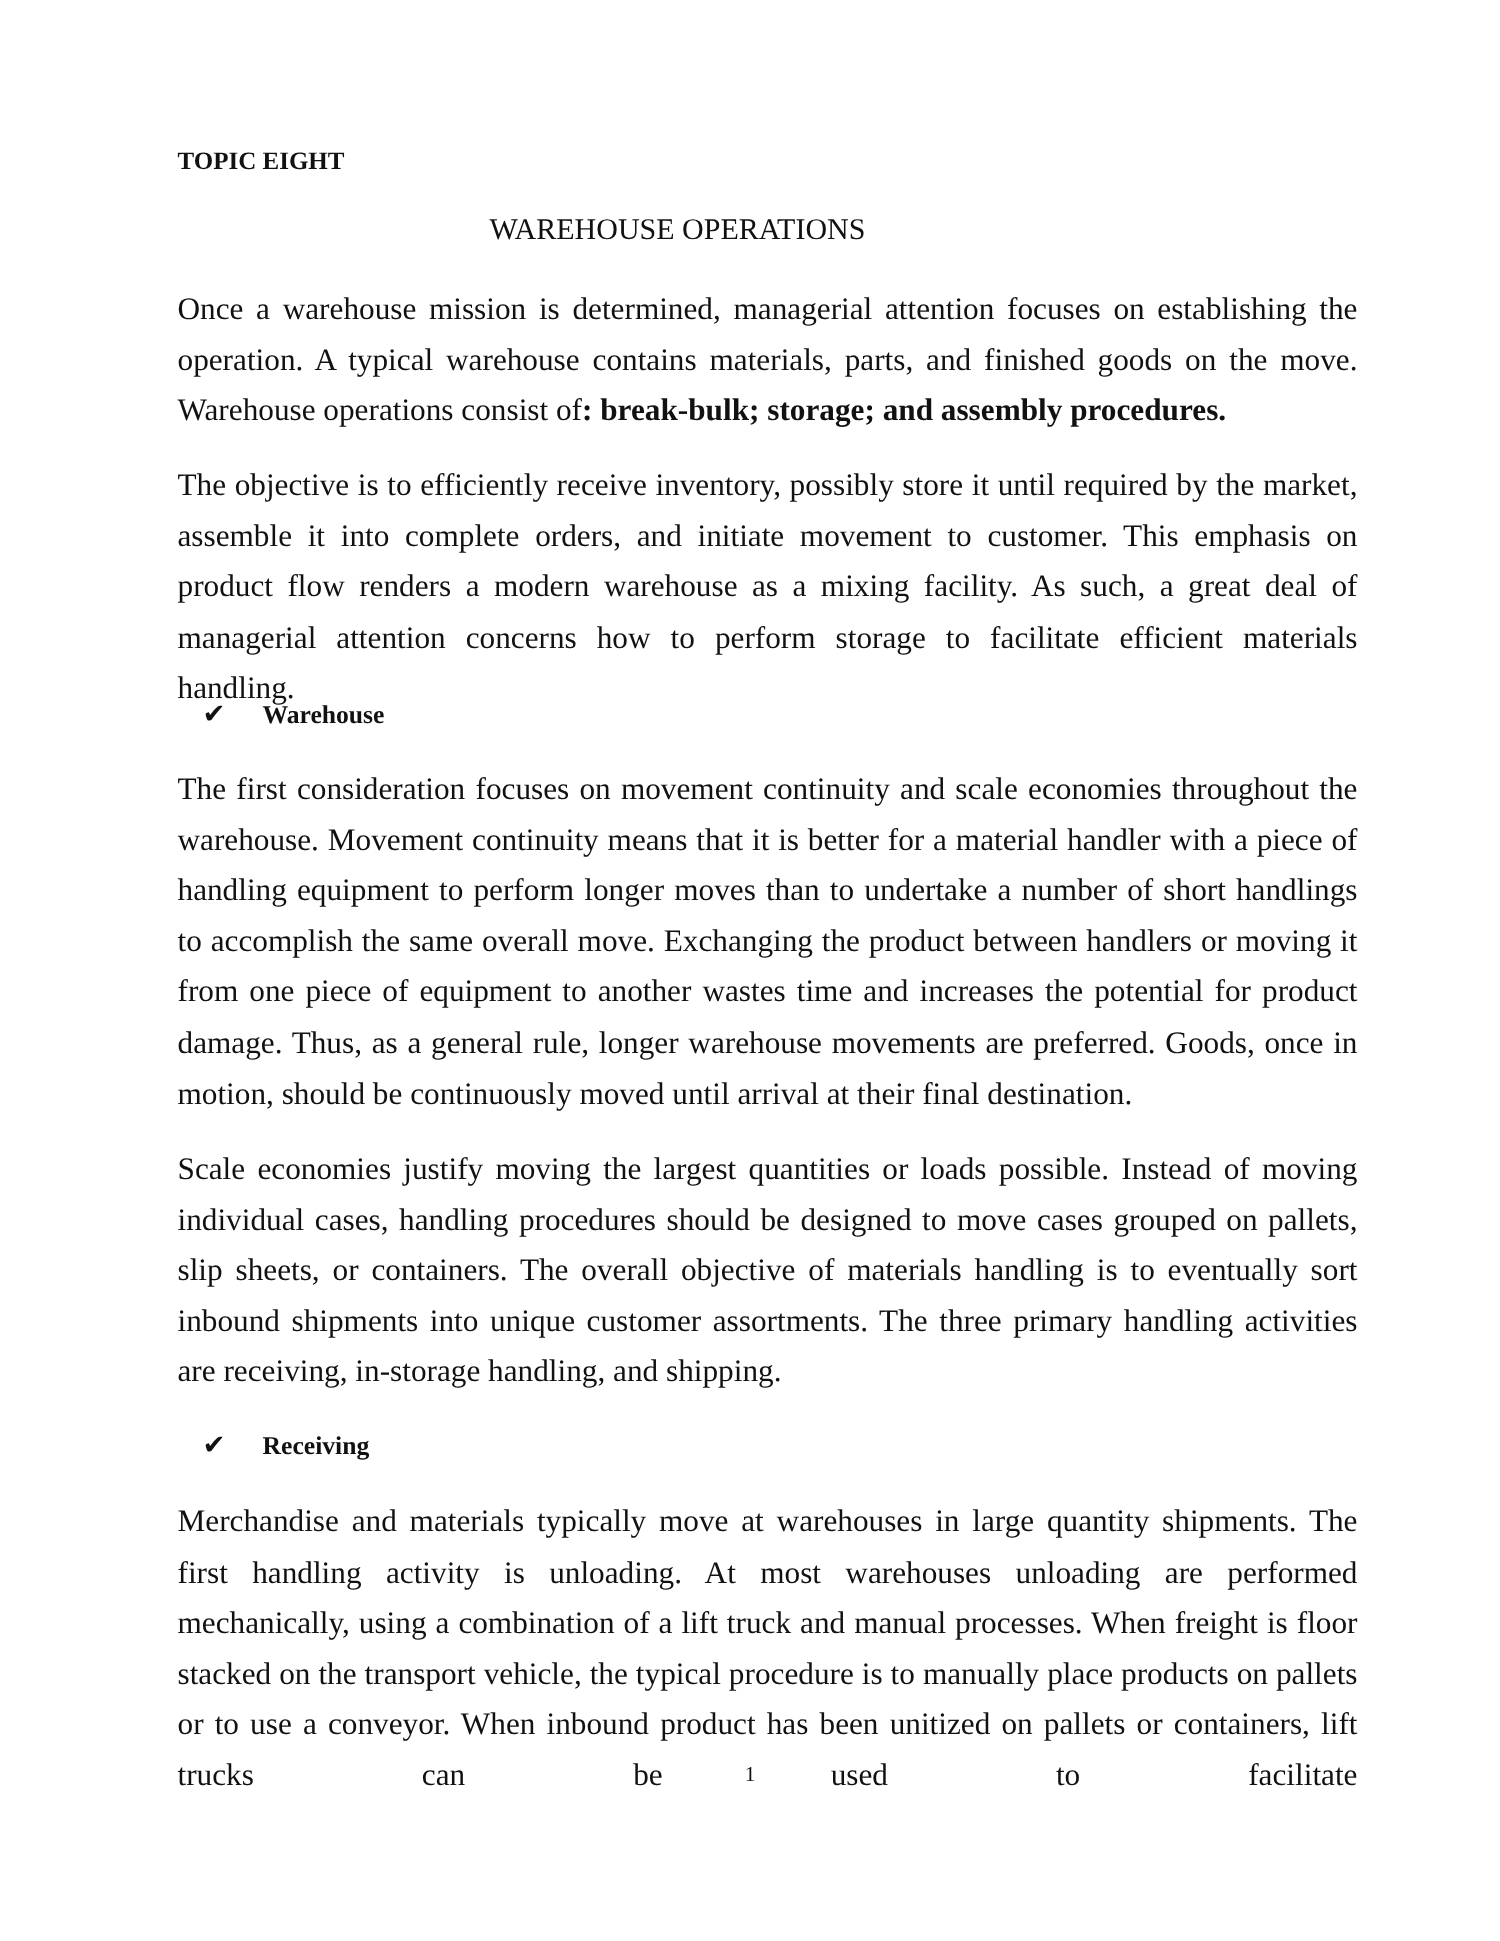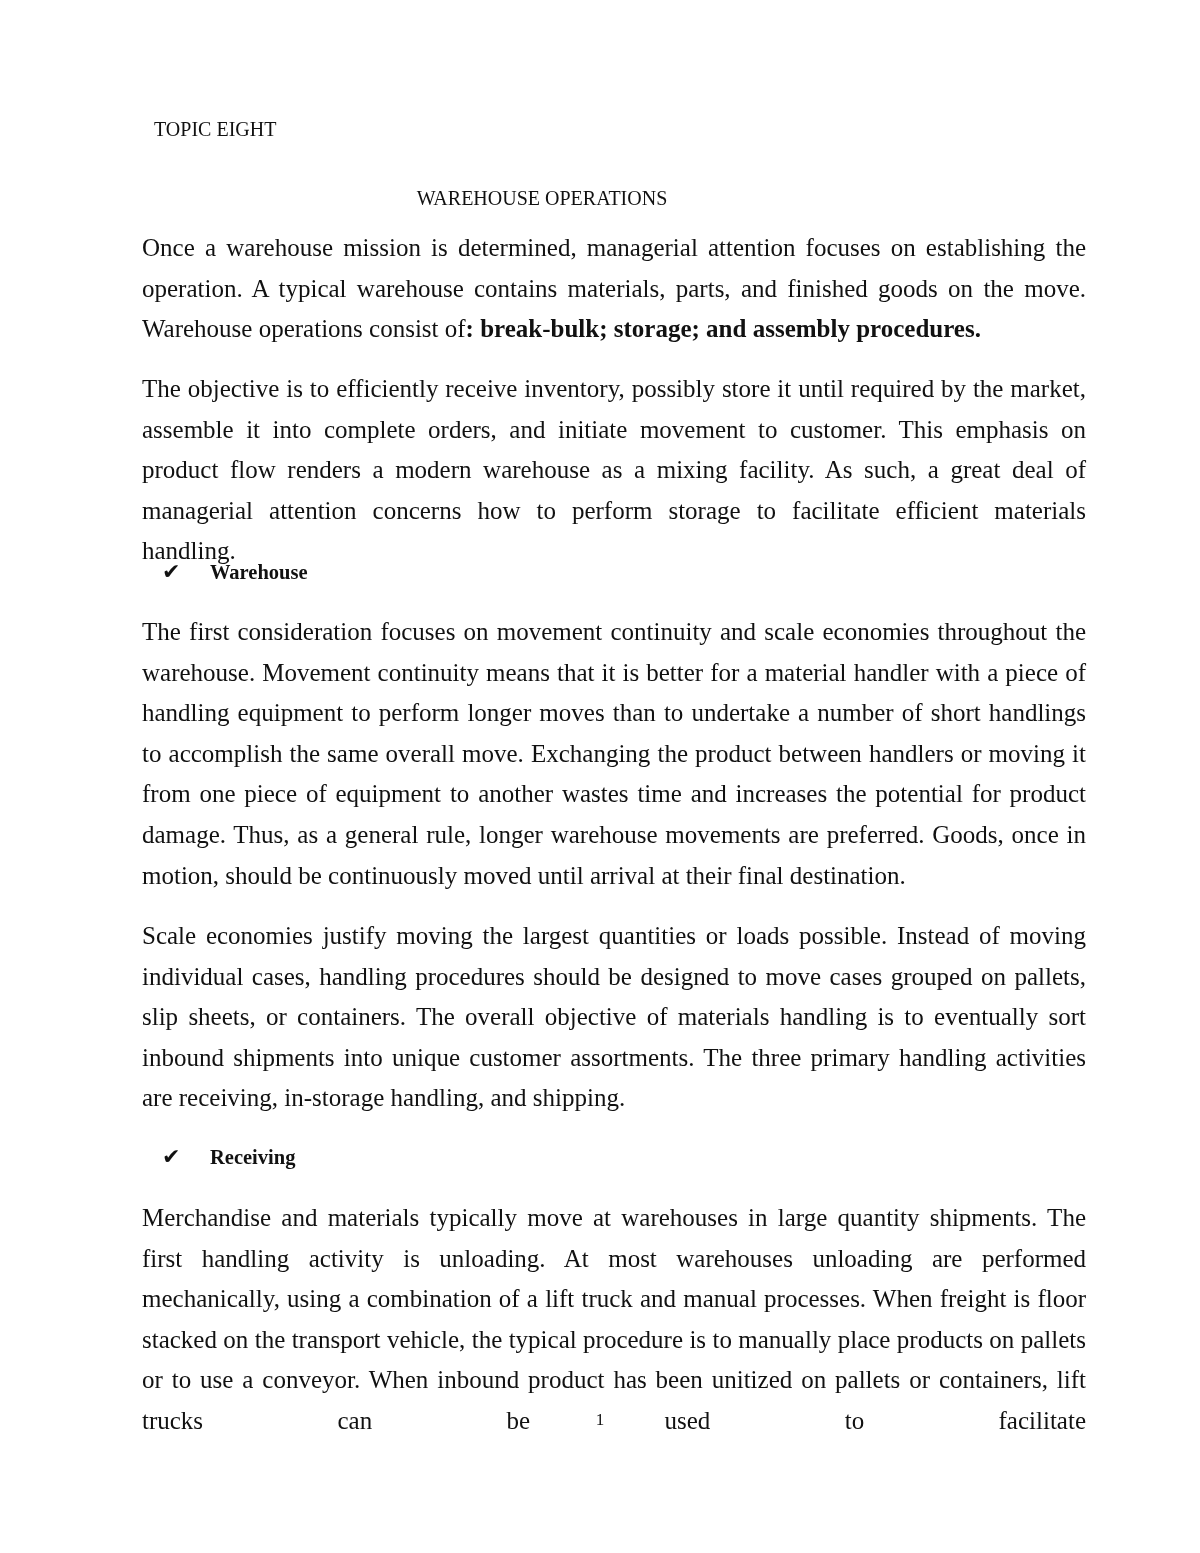--- a/index.html
+++ b/index.html
@@ -24,33 +24,33 @@
     }
     .content {
       position: absolute;
       left: 142px;
       width: 944px;
       top: 0;
     }
     .topic {
       position: absolute;
       top: 115px;
-      left: 12px;
+      left: 0;
       font-size: 20px;
       line-height: 28px;
       margin: 0;
-      font-weight: normal;
+      font-weight: bold;
     }
     .title {
       position: absolute;
-      top: 184px;
+      top: 170px;
       left: 0;
       width: 800px;
       text-align: center;
-      font-size: 20px;
+      font-size: 24px;
       line-height: 28px;
       margin: 0;
       font-weight: normal;
       letter-spacing: 0px;
     }
     .para {
       position: absolute;
       left: 0;
       width: 944px;
       margin: 0;

